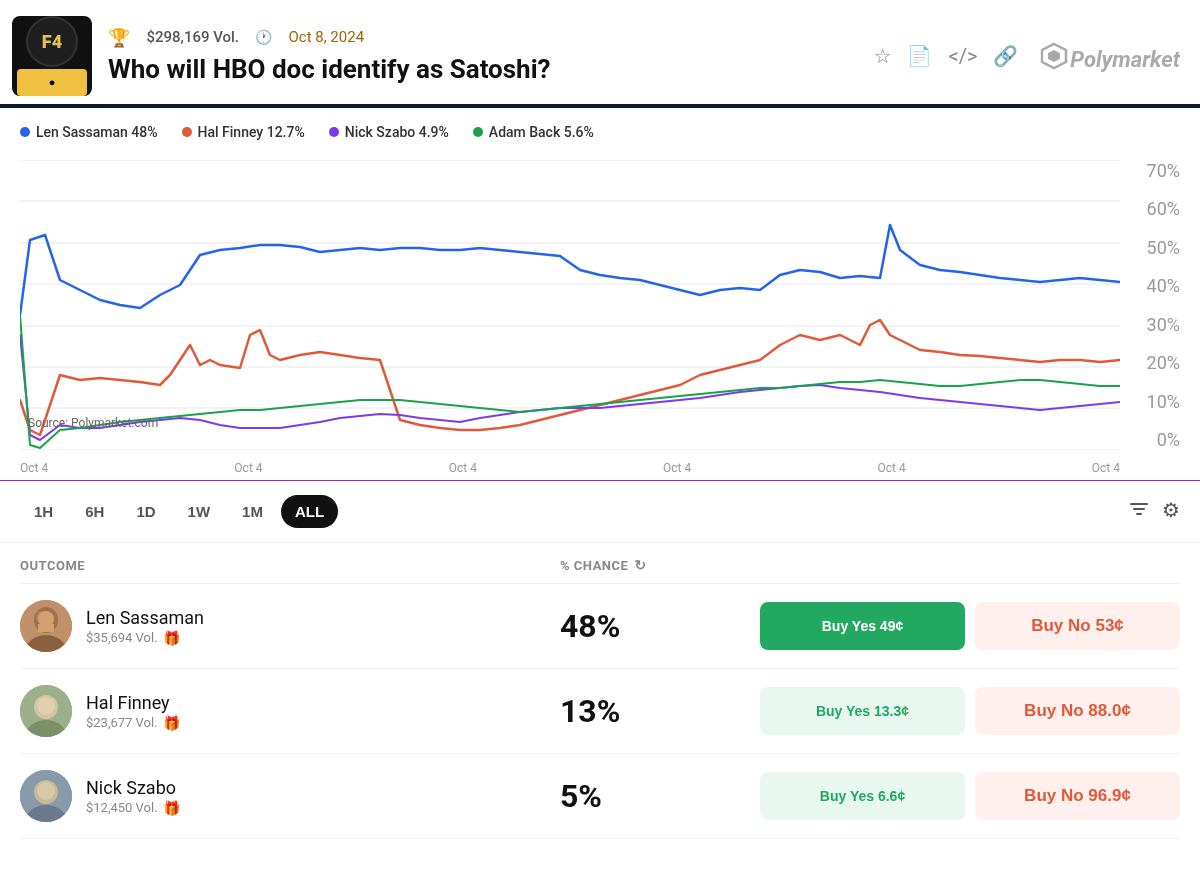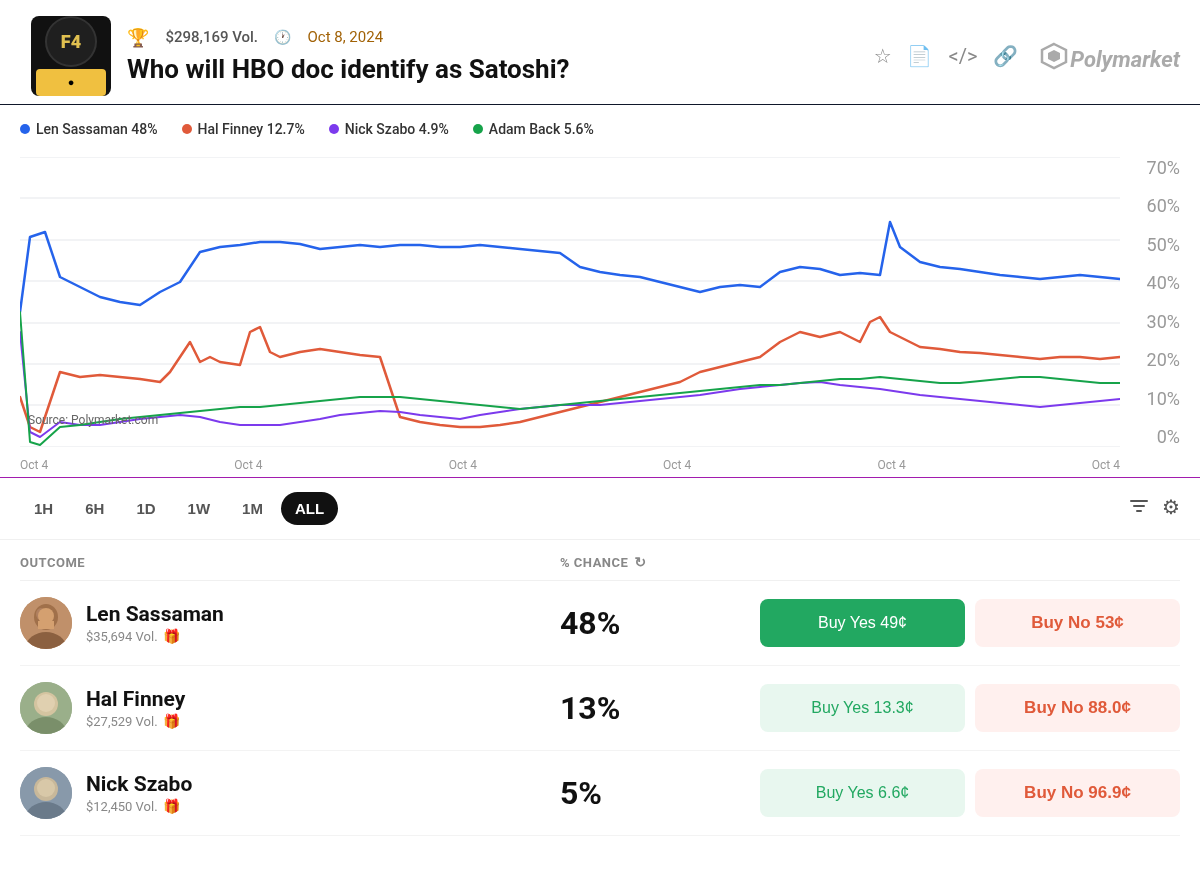--- a/index.html
+++ b/index.html
@@ -1,18 +1,18 @@
 <!DOCTYPE html>
 <html><head>
   <meta charset="utf-8">
   <style>
     * { box-sizing: border-box; margin: 0; padding: 0; }
     body { font-family: -apple-system, BlinkMacSystemFont, 'Segoe UI', Roboto, sans-serif; background: #fff; width: 1200px; min-height: 890px; overflow-x: hidden; }
 
-    .header { display: flex; align-items: center; padding: 16px 20px 8px 31px; border-bottom: 1px solid #0f172a; }
+    .header { display: flex; align-items: center; padding: 16px 20px 8px 12px; border-bottom: 4px solid #0f172a; }
     .avatar-img { width: 80px; height: 80px; border-radius: 8px; background: #111; display: flex; align-items: center; justify-content: center; overflow: hidden; flex-shrink: 0; }
     .avatar-inner { width: 100%; height: 100%; background: #1a1a1a; display: flex; align-items: center; justify-content: center; }
 
     .header-meta { display: flex; flex-direction: column; margin-left: 16px; flex: 1; }
     .header-top-row { display: flex; align-items: center; gap: 16px; margin-bottom: 6px; }
     .trophy-icon { color: #aaa; font-size: 18px; }
     .vol-text { font-size: 15px; color: #555; font-weight: 500; }
     .clock-icon { color: #aaa; font-size: 14px; }
     .date-text { font-size: 15px; color: #a16207; }
     .title-text { font-size: 26px; font-weight: 700; color: #111; line-height: 1.2; }
@@ -48,26 +48,26 @@
     .outcomes-section { padding: 0 20px; }
     .outcomes-header { display: flex; align-items: center; padding: 14px 0 10px 0; border-bottom: 1px solid #f0f0f0; }
     .outcome-col { font-size: 13px; font-weight: 700; color: #888; letter-spacing: 0.5px; flex: 1; }
     .chance-col { font-size: 13px; font-weight: 700; color: #888; letter-spacing: 0.5px; width: 200px; display: flex; align-items: center; gap: 6px; }
     .refresh-icon { font-size: 14px; color: #888; cursor: pointer; }
     .actions-col { width: 420px; }
 
     .outcome-row { display: flex; align-items: center; padding: 16px 0; border-bottom: 1px solid #f3f3f3; }
     .outcome-avatar { width: 52px; height: 52px; border-radius: 50%; background: #ddd; flex-shrink: 0; overflow: hidden; display: flex; align-items: center; justify-content: center; }
     .outcome-info { margin-left: 14px; flex: 1; }
-    .outcome-name { font-size: 21px; font-weight: 700; color: #111; }
+    .outcome-name { font-size: 18px; font-weight: 400; color: #111; }
     .outcome-vol { font-size: 13px; color: #888; margin-top: 2px; display: flex; align-items: center; gap: 6px; }
     .gift-icon { font-size: 14px; color: #bbb; }
     .outcome-chance { width: 200px; font-size: 32px; font-weight: 700; color: #111; }
     .outcome-actions { width: 420px; display: flex; gap: 10px; }
-    .btn-yes { padding: 10px 24px; border-radius: 8px; border: none; background: #22a861; color: #fff; font-size: 16px; font-weight: 400; cursor: pointer; flex: 1; }
+    .btn-yes { padding: 10px 24px; border-radius: 8px; border: none; background: #22a861; color: #fff; font-size: 14px; font-weight: 700; cursor: pointer; flex: 1; }
     .btn-yes.light { background: #e8f7ef; color: #22a861; }
     .btn-no { padding: 14px 24px; border-radius: 8px; border: none; background: #fff0ee; color: #e05a3a; font-size: 17px; font-weight: 700; cursor: pointer; flex: 1; }
 
     svg.chart-svg { width: 100%; height: 100%; }
   </style>
 </head>
 <body>
 
 <div>
 
@@ -476,21 +476,21 @@
         <svg viewBox="0 0 52 52" width="52" height="52">
           <rect width="52" height="52" fill="#9aaf8a"></rect>
           <circle cx="26" cy="22" r="12" fill="#d4c4a0"></circle>
           <ellipse cx="26" cy="50" rx="20" ry="15" fill="#7a8f6a"></ellipse>
           <circle cx="26" cy="21" r="9" fill="#e0d0b0"></circle>
         </svg>
       </div>
       <div class="outcome-info">
         <div class="outcome-name">Hal Finney</div>
         <div class="outcome-vol">
-          <span>$27,529 Vol.</span>
+          <span>$23,677 Vol.</span>
           <span class="gift-icon">🎁</span>
         </div>
       </div>
       <div class="outcome-chance">13%</div>
       <div class="outcome-actions">
         <button class="btn-yes light">Buy Yes 13.3¢</button>
         <button class="btn-no">Buy No 88.0¢</button>
       </div>
     </div>
 

